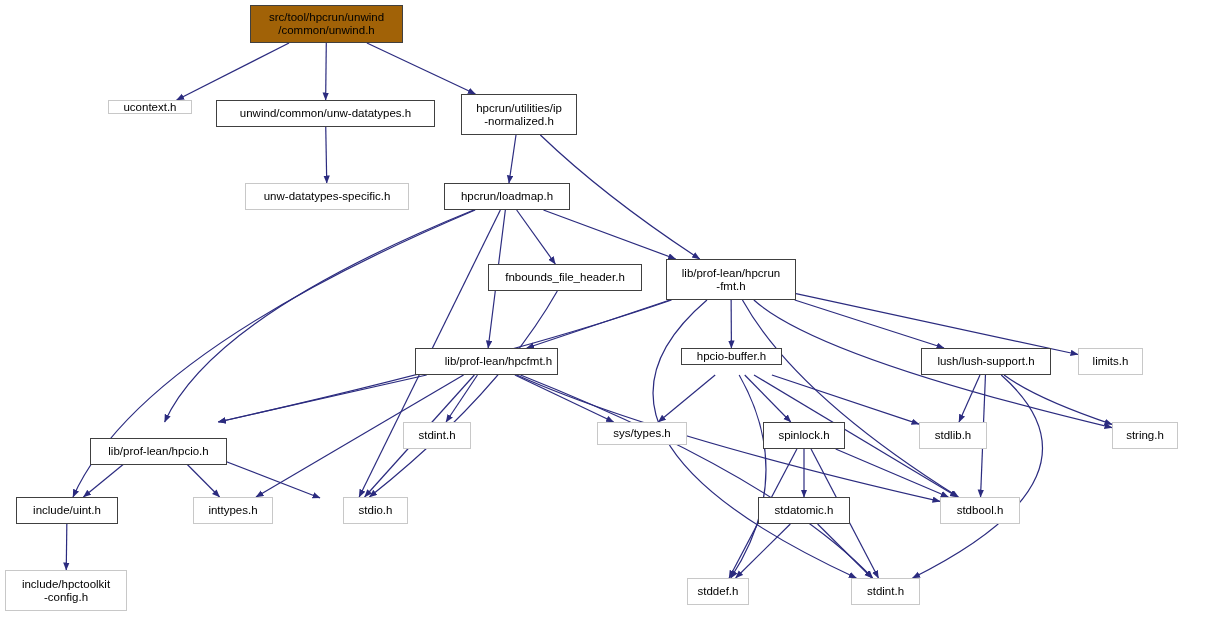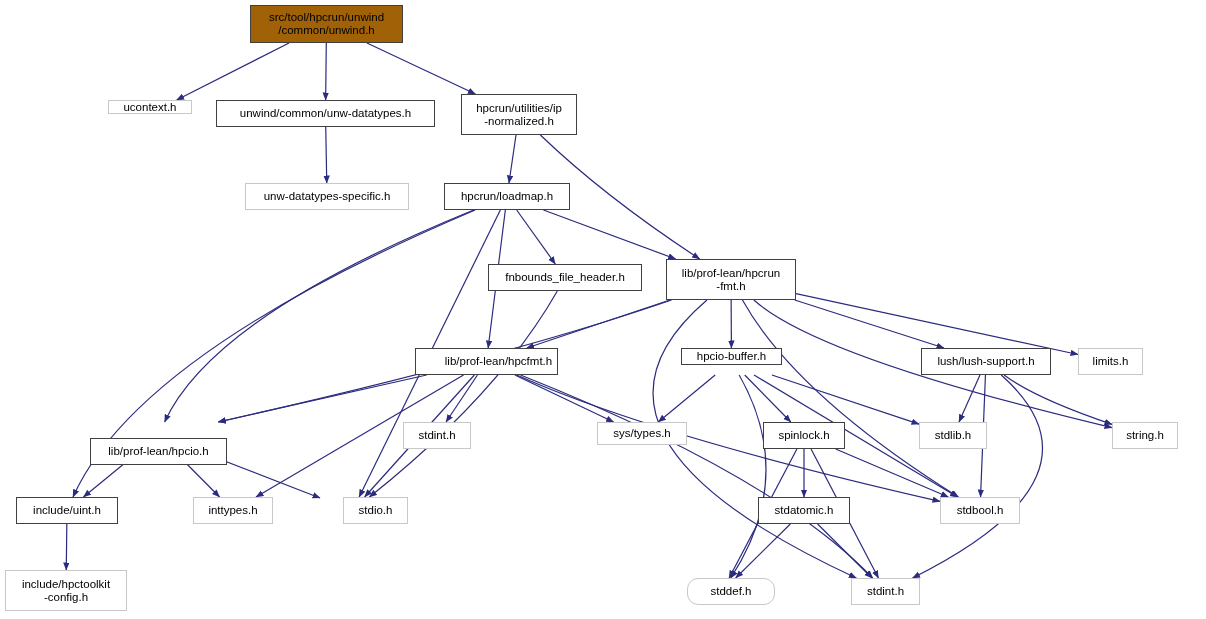--- a/index.html
+++ b/index.html
@@ -96,16 +96,16 @@
       <div class="node local" style="left: 763px; top: 422px; width: 82px; height: 27px;"><span>spinlock.h</span></div>
       <div class="node lib" style="left: 919px; top: 422px; width: 68px; height: 27px;"><span>stdlib.h</span></div>
       <div class="node lib" style="left: 1112px; top: 422px; width: 66px; height: 27px;"><span>string.h</span></div>
       <div class="node local" style="left: 16px; top: 497px; width: 102px; height: 27px;"><span>include/uint.h</span></div>
       <div class="node lib" style="left: 193px; top: 497px; width: 80px; height: 27px;"><span>inttypes.h</span></div>
       <div class="node lib" style="left: 320px; top: 497px; width: 65px; height: 27px; margin-left: 23px;"><span>stdio.h</span></div>
       <div class="node local" style="left: 758px; top: 497px; width: 92px; height: 27px;"><span>stdatomic.h</span></div>
       <div class="node lib" style="left: 940px; top: 497px; width: 80px; height: 27px;"><span>stdbool.h</span></div>
       <div class="node lib" style="left: 5px; top: 570px; width: 122px; height: 41px; justify-content: center;"><span>include/hpctoolkit
 -config.h</span></div>
-      <div class="node lib" style="left: 687px; top: 578px; width: 88px; height: 27px; border-radius: 11px;"><span>stddef.h</span></div>
+      <div class="node lib" style="left: 687px; top: 578px; width: 62px; height: 27px;"><span>stddef.h</span></div>
       <div class="node lib" style="left: 851px; top: 578px; width: 69px; height: 27px;"><span>stdint.h</span></div>
     </div>
 </div>
 
 </body></html>

